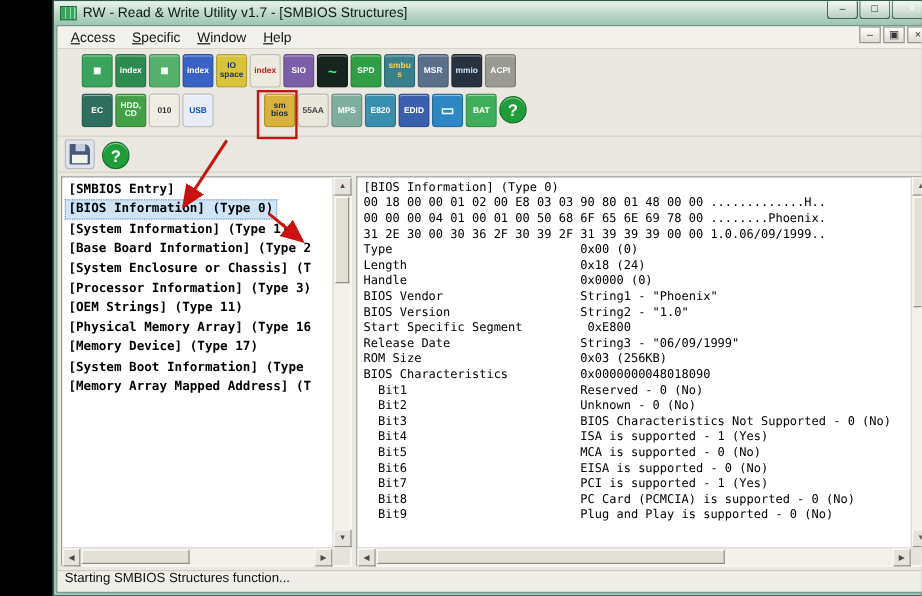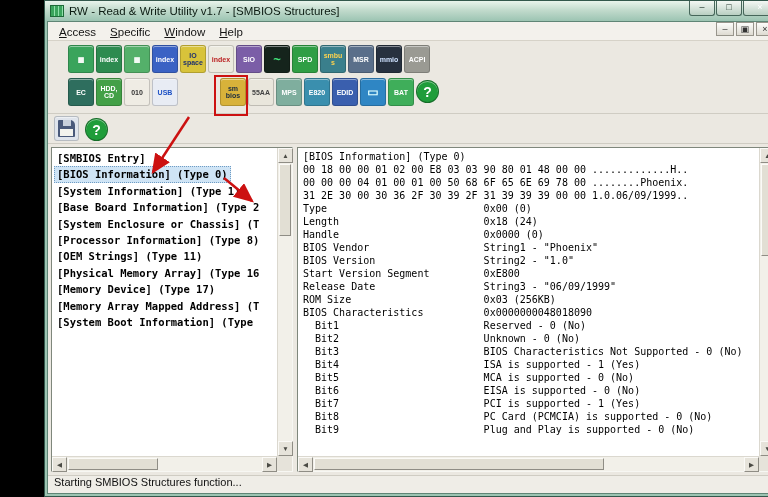--- a/index.html
+++ b/index.html
@@ -230,26 +230,26 @@
       <div class="main" data-name="main-area">
 
         <div class="pane left-pane" data-name="smbios-structures-list-pane">
           <div class="pane-content" data-name="structures-list">
             <div class="list">
               <div class="list-item" data-name="structure-list-item">[SMBIOS Entry]</div>
                 <div class="list-item selected" data-name="structure-list-item">[BIOS Information] (Type 0)</div>
                 <div class="list-item" data-name="structure-list-item">[System Information] (Type 1)</div>
                 <div class="list-item" data-name="structure-list-item">[Base Board Information] (Type 2</div>
                 <div class="list-item" data-name="structure-list-item">[System Enclosure or Chassis] (T</div>
-                <div class="list-item" data-name="structure-list-item">[Processor Information] (Type 8)</div>
+                <div class="list-item" data-name="structure-list-item">[Processor Information] (Type 3)</div>
                 <div class="list-item" data-name="structure-list-item">[OEM Strings] (Type 11)</div>
                 <div class="list-item" data-name="structure-list-item">[Physical Memory Array] (Type 16</div>
                 <div class="list-item" data-name="structure-list-item">[Memory Device] (Type 17)</div>
+                <div class="list-item" data-name="structure-list-item">[System Boot Information] (Type</div>
                 <div class="list-item" data-name="structure-list-item">[Memory Array Mapped Address] (T</div>
-                <div class="list-item" data-name="structure-list-item">[System Boot Information] (Type</div>
             </div>
           </div>
           <div class="vscroll" data-name="left-vertical-scrollbar">
             <div class="sb-btn" data-name="scroll-up-icon">▲</div>
             <div class="sb-track">
                 <div class="sb-thumb v-thumb" data-name="scrollbar-thumb"></div>
               </div>
             <div class="sb-btn" data-name="scroll-down-icon">▼</div>
           </div>
           <div class="hscroll" data-name="left-horizontal-scrollbar">
@@ -267,21 +267,21 @@
             <div class="detail">
               <div class="rline" data-name="detail-line">[BIOS Information] (Type 0)</div>
                 <div class="rline" data-name="detail-line">00 18 00 00 01 02 00 E8 03 03 90 80 01 48 00 00 .............H..</div>
                 <div class="rline" data-name="detail-line">00 00 00 04 01 00 01 00 50 68 6F 65 6E 69 78 00 ........Phoenix.</div>
                 <div class="rline" data-name="detail-line">31 2E 30 00 30 36 2F 30 39 2F 31 39 39 39 00 00 1.0.06/09/1999..</div>
                 <div class="rline" data-name="detail-line">Type                          0x00 (0)</div>
                 <div class="rline" data-name="detail-line">Length                        0x18 (24)</div>
                 <div class="rline" data-name="detail-line">Handle                        0x0000 (0)</div>
                 <div class="rline" data-name="detail-line">BIOS Vendor                   String1 - "Phoenix"</div>
                 <div class="rline" data-name="detail-line">BIOS Version                  String2 - "1.0"</div>
-                <div class="rline" data-name="detail-line">Start Version Segment         0xE800</div>
+                <div class="rline" data-name="detail-line">Start Specific Segment         0xE800</div>
                 <div class="rline" data-name="detail-line">Release Date                  String3 - "06/09/1999"</div>
                 <div class="rline" data-name="detail-line">ROM Size                      0x03 (256KB)</div>
                 <div class="rline" data-name="detail-line">BIOS Characteristics          0x0000000048018090</div>
                 <div class="rline" data-name="detail-line">  Bit1                        Reserved - 0 (No)</div>
                 <div class="rline" data-name="detail-line">  Bit2                        Unknown - 0 (No)</div>
                 <div class="rline" data-name="detail-line">  Bit3                        BIOS Characteristics Not Supported - 0 (No)</div>
                 <div class="rline" data-name="detail-line">  Bit4                        ISA is supported - 1 (Yes)</div>
                 <div class="rline" data-name="detail-line">  Bit5                        MCA is supported - 0 (No)</div>
                 <div class="rline" data-name="detail-line">  Bit6                        EISA is supported - 0 (No)</div>
                 <div class="rline" data-name="detail-line">  Bit7                        PCI is supported - 1 (Yes)</div>

